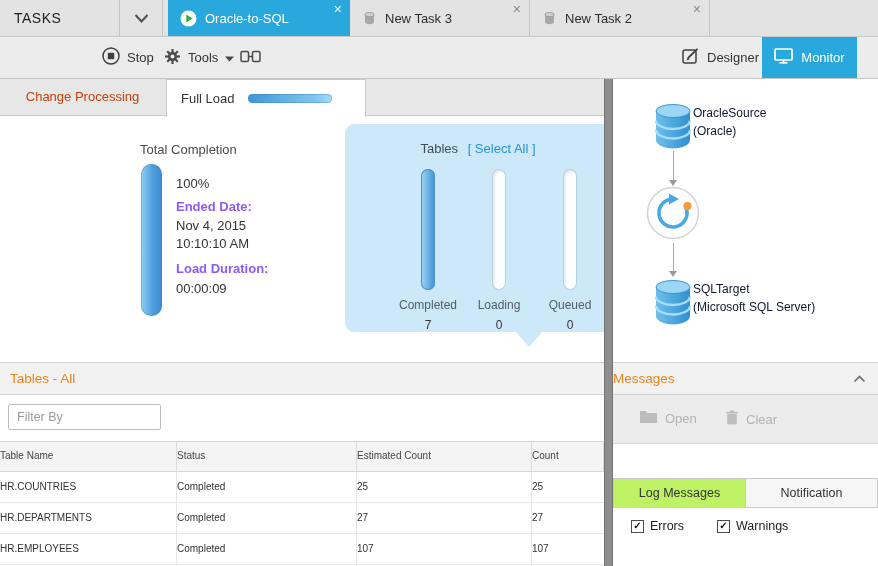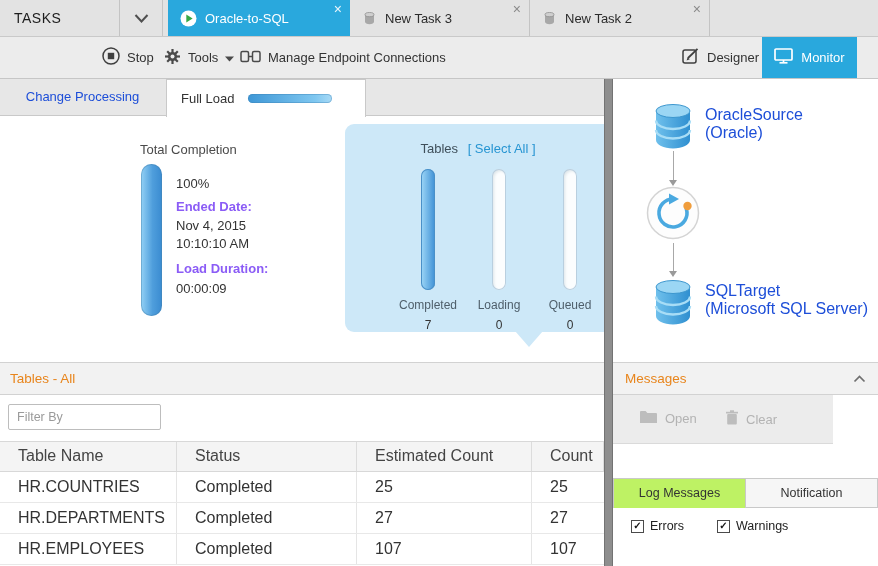--- a/index.html
+++ b/index.html
@@ -27,21 +27,21 @@
   .titem.disabled{color:#a8a8a8;cursor:default}
   #t-run{left:20px}
   #t-stop{left:102px}
   #t-tools{left:164px}
   #t-manage{left:240px}
   #t-designer{left:682px}
   .monitor-btn{position:absolute;left:762px;top:0;width:95px;height:41px;background:#29a8dd;color:#fff;display:flex;align-items:center;justify-content:center;gap:8px;font-size:13px;cursor:pointer}
 
   
   .subtabs{position:absolute;left:0;top:79px;width:604px;height:37px;background:#e7e7e7;border-bottom:1px solid #c9c9c9;box-sizing:border-box}
-  .subtab-cp{position:absolute;left:0;top:0;width:165px;height:36px;line-height:36px;text-align:center;color:#1d4ed8;cursor:pointer}
+  .subtab-cp{position:absolute;left:0;top:0;width:165px;height:36px;line-height:36px;text-align:center;color:#c2410c;cursor:pointer}
   .subtab-fl{position:absolute;left:166px;top:0;width:200px;height:38px;background:#fff;border:1px solid #c9c9c9;border-bottom:none;display:flex;align-items:center;padding:0 14px;gap:14px;cursor:pointer;box-sizing:border-box}
   .fl-bar{width:84px;height:9px;border-radius:5px;background:linear-gradient(to right,#3e97d6,#7fc7f0 80%,#a8daf6);box-shadow:inset 0 0 0 1px rgba(62,130,180,.4)}
 
   
   .total-label{position:absolute;left:140px;top:142px;color:#4a4a4a}
   .vbar{position:absolute;left:141px;top:164px;width:21px;height:152px;border-radius:11px;background:linear-gradient(to right,#93d1f5,#4f9edc 55%,#3a8bd0);box-shadow:inset 0 0 0 1px rgba(70,130,175,.45)}
   .sline{position:absolute;left:176px;color:#333;font-size:13px;white-space:nowrap}
   .sline.b{font-weight:bold;color:#8b5cf6}
   #s-pct{top:176px}#s-el{top:199px}#s-d1{top:218px}#s-d2{top:236px}#s-ll{top:261px}#s-dur{top:281px}
 
@@ -58,43 +58,43 @@
   .pbar-value{position:absolute;top:194px;width:84px;text-align:center;font-size:12px;color:#333}
   #pv-0{left:41px}#pv-1{left:112px}#pv-2{left:183px}
 
   
   .sec-head{position:absolute;left:0;top:362px;width:713px;height:33px;background:#f2f2f2;border-top:1px solid #d2d2d2;border-bottom:1px solid #d2d2d2;line-height:31px;padding-left:10px;color:#e8851c;font-size:13.5px;box-sizing:border-box}
   .filter-input{position:absolute;left:8px;top:404px;width:153px;height:26px;border:1px solid #bdbdbd;border-radius:2px;padding:0 8px;font-size:12.5px;color:#333;box-sizing:border-box;font-family:"Liberation Sans",sans-serif;outline:none}
   .filter-input::placeholder{color:#9a9a9a}
   .tbl{position:absolute;left:0;top:441px;width:604px}
   .trow{display:flex;height:30px;background:#fff;border-bottom:1px solid #e8e8e8;cursor:pointer}
   .thead{height:29px;background:#f4f4f4;border-top:1px solid #d8d8d8;border-bottom:1px solid #d8d8d8;cursor:default}
-  .tc{padding-left:18px;line-height:29px;font-size:16px;color:#333;border-right:1px solid #e5e5e5;box-sizing:border-box;overflow:hidden;white-space:nowrap}
+  .tc{padding-left:0;line-height:29px;font-size:10px;color:#333;border-right:1px solid #e5e5e5;box-sizing:border-box;overflow:hidden;white-space:nowrap}
   .thead .tc{color:#444;line-height:27px;border-right:1px solid #dcdcdc}
   .tc1{width:177px}.tc2{width:180px}.tc3{width:175px}.tc4{width:72px;border-right:none}
 
   
   .splitter{position:absolute;left:604px;top:79px;width:9px;height:487px;background:#8e8e8e;border-left:1px solid #737373;border-right:1px solid #737373;box-sizing:border-box;cursor:col-resize}
 
   
   .rpanel{position:absolute;left:613px;top:79px;width:265px;height:487px;background:#fff}
   .db-icon{position:absolute;left:38px}
   #db-src{top:24px}
   #db-tgt{top:200px}
-  .ep-name{position:absolute;left:92px;font-size:16px;color:#1d4ed8;white-space:nowrap}
+  .ep-name{position:absolute;left:80px;font-size:12px;color:#0f172a;white-space:nowrap}
   #ep-sn{top:27px}#ep-st{top:45px}#ep-tn{top:203px}#ep-tt{top:221px}
   .conn{position:absolute;left:60px;width:1px;background:#a8a8a8}
   #conn-1{top:72px;height:30px}
   #conn-2{top:164px;height:28px}
   .conn-arrow{position:absolute;left:56px;width:0;height:0;border-left:4.5px solid transparent;border-right:4.5px solid transparent;border-top:6px solid #9a9a9a}
   #arr-1{top:101px}#arr-2{top:192px}
   .sync{position:absolute;left:33px;top:107px}
-  .msg-head{position:absolute;left:0;top:283px;width:265px;height:33px;background:#f2f2f2;border-top:1px solid #d2d2d2;border-bottom:1px solid #d2d2d2;line-height:31px;padding-left:12px;color:#e8851c;font-size:13.5px;box-sizing:border-box}
+  .msg-head{position:absolute;left:0;top:283px;width:265px;height:33px;background:#f2f2f2;border-top:1px solid #d2d2d2;border-bottom:1px solid #d2d2d2;line-height:31px;color:#e8851c;font-size:13.5px;box-sizing:border-box}
   .msg-collapse{position:absolute;right:12px;top:12px;cursor:pointer;display:flex}
-  .msg-actions{position:absolute;left:0;top:316px;width:220px;height:49px;background:#ececec;border-bottom:1px solid #dadada;box-sizing:border-box}
+  .msg-actions{position:absolute;left:0;top:316px;width:265px;height:49px;background:#ececec;border-bottom:1px solid #dadada;box-sizing:border-box}
   .msg-btn{position:absolute;top:15px;display:flex;align-items:center;gap:7px;font-size:13px;color:#b3b3b3;cursor:default}
   #btn-open{left:26px}
   #btn-clear{left:112px}
   .msg-tabs{position:absolute;left:0;top:399px;width:265px;height:30px}
   .msg-tab{position:absolute;top:0;height:30px;line-height:28px;text-align:center;font-size:12.5px;color:#333;box-sizing:border-box;cursor:pointer}
   #mtab-log{left:0;width:133px;background:#bef264;border:1px solid #c9c9c9;border-bottom:none}
   #mtab-notif{left:133px;width:132px;background:#f6f6f6;border-top:1px solid #c9c9c9;border-right:1px solid #c9c9c9;border-bottom:1px solid #c9c9c9}
   .msg-filter{position:absolute;left:0;top:430px;width:265px;height:57px;background:#fff}
   .cbrow{position:absolute;top:10px;display:flex;align-items:center;gap:6px;font-size:12.5px;color:#222}
   #cb-errors{left:18px}
@@ -184,21 +184,20 @@
     </div>
 
     <div class="titem" id="t-manage">
       <span>
         <svg width="21" height="17" viewBox="0 0 21 17">
           <rect x="1" y="3.5" width="7.5" height="10" rx="1.5" fill="none" stroke="#4a4a4a" stroke-width="1.5"></rect>
           <rect x="12.5" y="3.5" width="7.5" height="10" rx="1.5" fill="none" stroke="#4a4a4a" stroke-width="1.5"></rect>
           <line x1="8.5" y1="8.5" x2="12.5" y2="8.5" stroke="#4a4a4a" stroke-width="1.5"></line>
         </svg>
       </span>
-      <span>Manage Endpoint Connections</span>
     </div>
 
     <div class="titem" id="t-designer">
       <span>
         <svg width="18" height="17" viewBox="0 0 18 17">
           <rect x="1" y="2" width="13" height="13" rx="2" fill="none" stroke="#3f3f3f" stroke-width="1.5"></rect>
           <line x1="6" y1="10" x2="15.5" y2="0.8" stroke="#3f3f3f" stroke-width="1.8"></line>
           <polygon points="4.6,12.4 5.6,9.2 7.8,11.3" fill="#3f3f3f"></polygon>
         </svg>
       </span>

